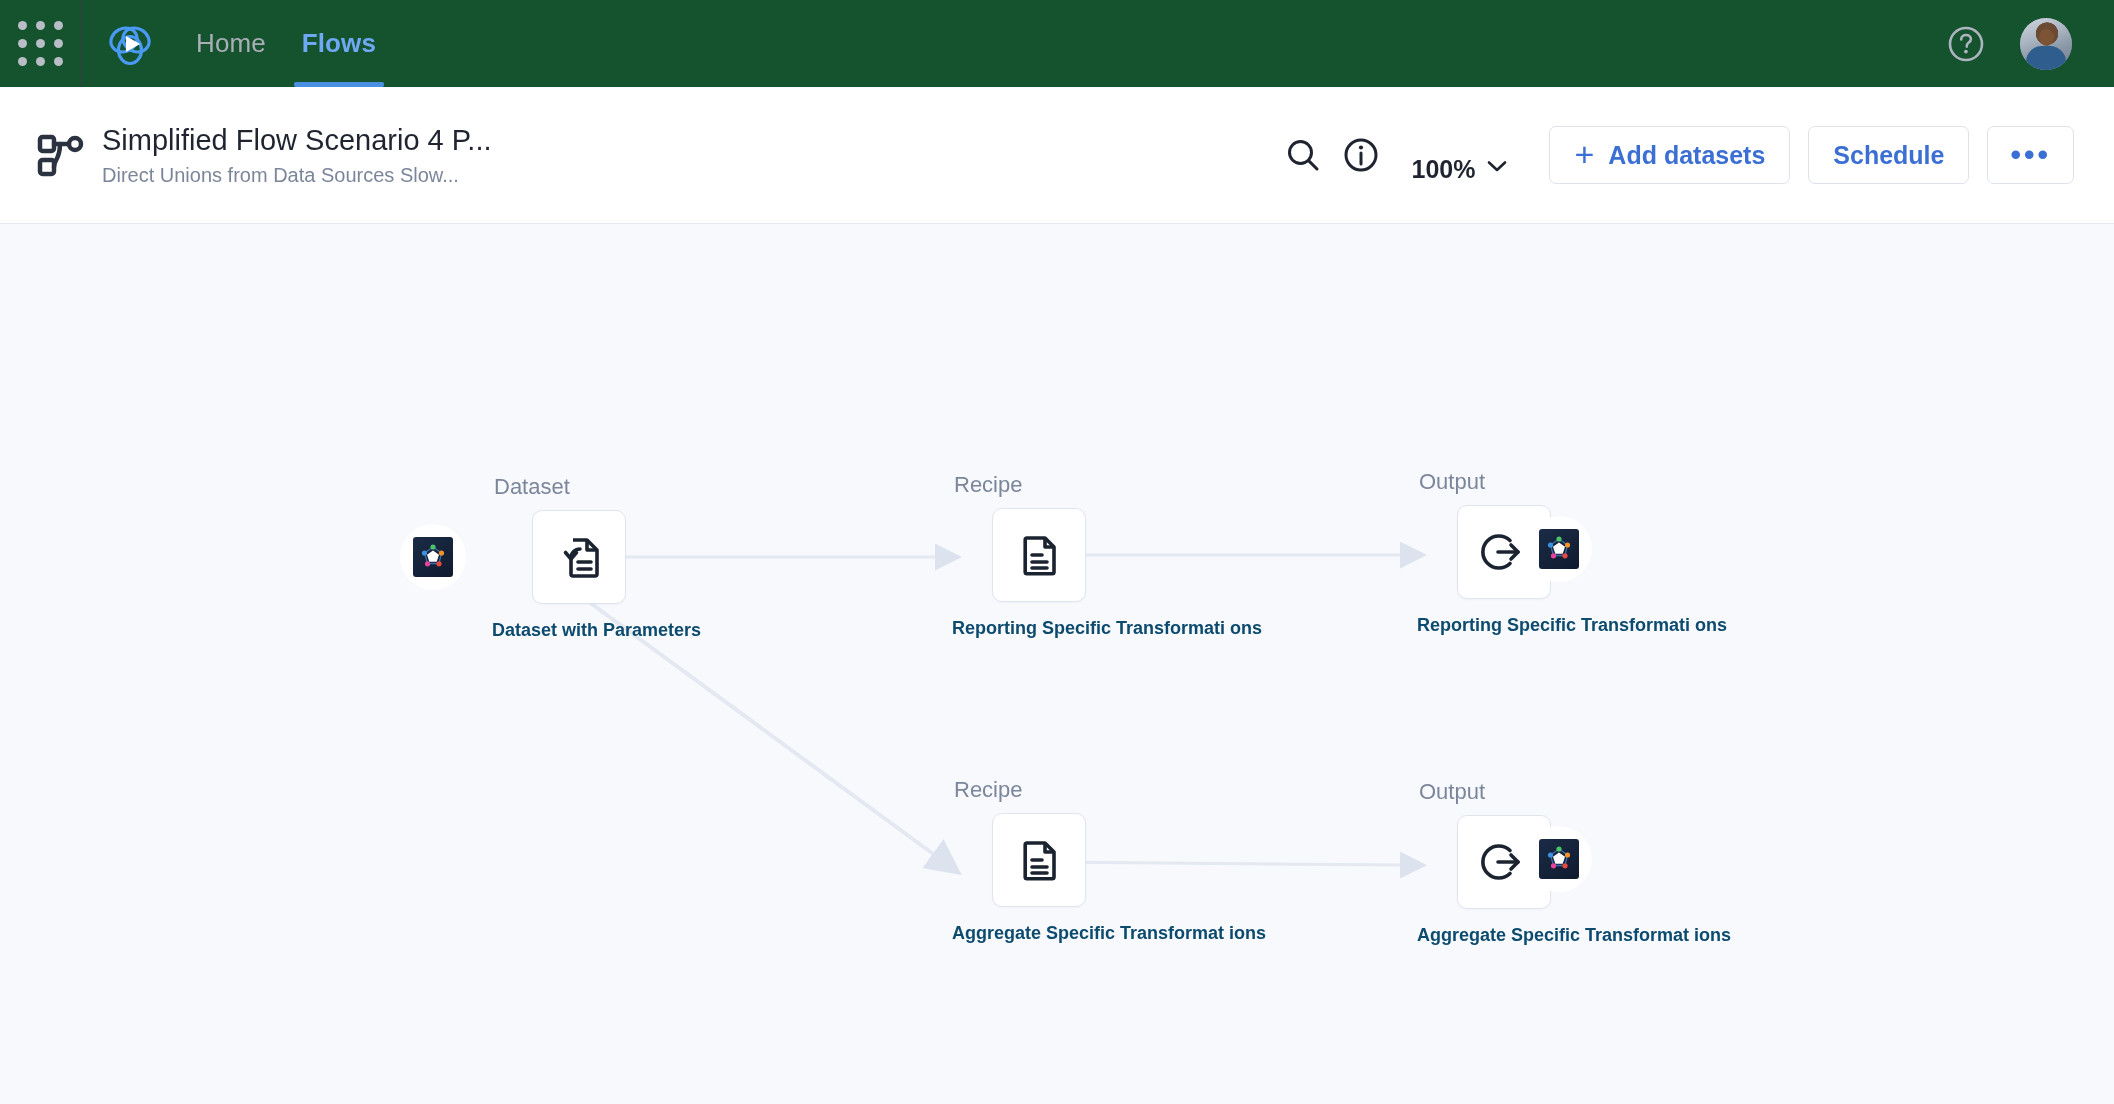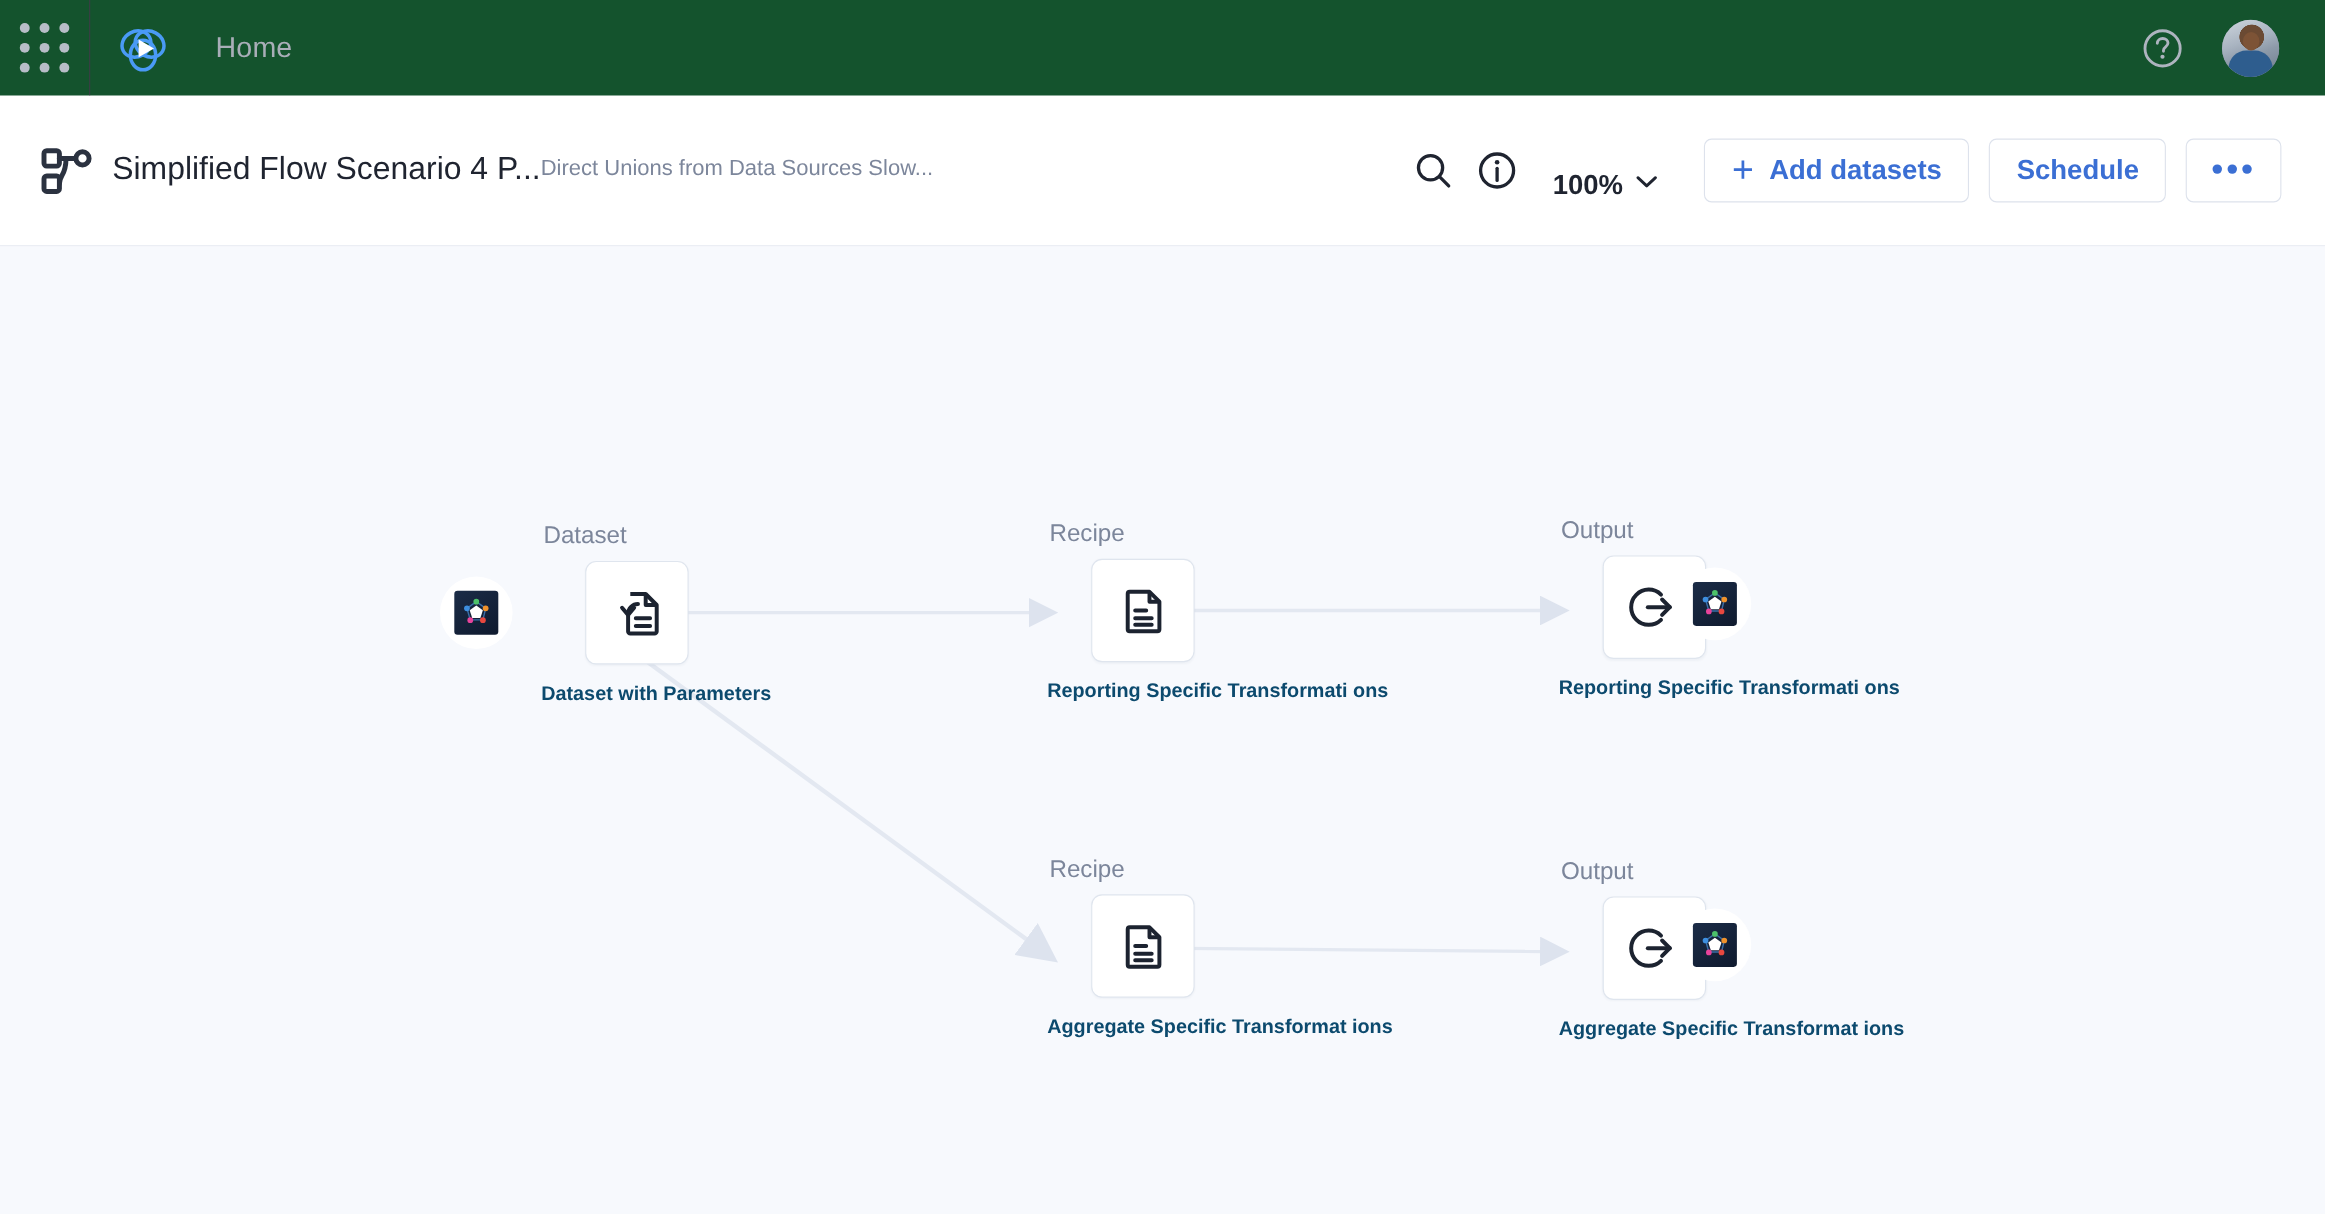--- a/index.html
+++ b/index.html
@@ -85,21 +85,21 @@
 
   
   .subheader {
     position: absolute; left: 0; top: 87px;
     width: 2114px; height: 137px;
     background: #ffffff;
     border-bottom: 1px solid #e3e7ef;
     display: flex; align-items: center;
   }
   .flow-icon-wrap { padding-left: 34px; padding-right: 16px; line-height: 0; }
-  .title-block { display: flex; flex-direction: row; justify-content: flex-end; }
+  .title-block { display: flex; flex-direction: column; justify-content: flex-end; }
   .flow-title {
     font-size: 29px; color: #1f2430; font-weight: 400;
     line-height: 1.22; letter-spacing: 0;
   }
   .flow-subtitle {
     font-size: 20px; color: #7c869b; margin-top: 4px; line-height: 1.2;
   }
   .header-actions {
     margin-left: auto;
     display: flex; align-items: flex-end; gap: 0;
@@ -208,20 +208,23 @@
         <ellipse cx="30" cy="36" rx="13.5" ry="11.5" transform="rotate(90 30 36)"></ellipse>
       </g>
       <path d="M26 22 L40 30 L26 38 Z" fill="#ffffff"></path>
     </svg>
   </div>
 
   <div class="nav-tabs">
     <div class="nav-tab">
       <span>Home</span>
     </div>
+    <div class="nav-tab active">
+      <span>Flows</span>
+    </div>
   </div>
 
   <div class="nav-right">
     <div class="help-icon">
       <svg width="40" height="40" viewBox="0 0 40 40" aria-hidden="true">
         <circle cx="20" cy="20" r="16" fill="none" stroke="#aeb4bf" stroke-width="2.6"></circle>
         <path d="M15.2 15.4c0-2.8 2.2-4.4 4.9-4.4 2.7 0 4.8 1.7 4.8 4.2 0 3.3-4.1 3.4-4.1 6.4v1" fill="none" stroke="#aeb4bf" stroke-width="2.6" stroke-linecap="round"></path>
         <circle cx="19.9" cy="27.6" r="1.9" fill="#aeb4bf"></circle>
       </svg>
     </div>

